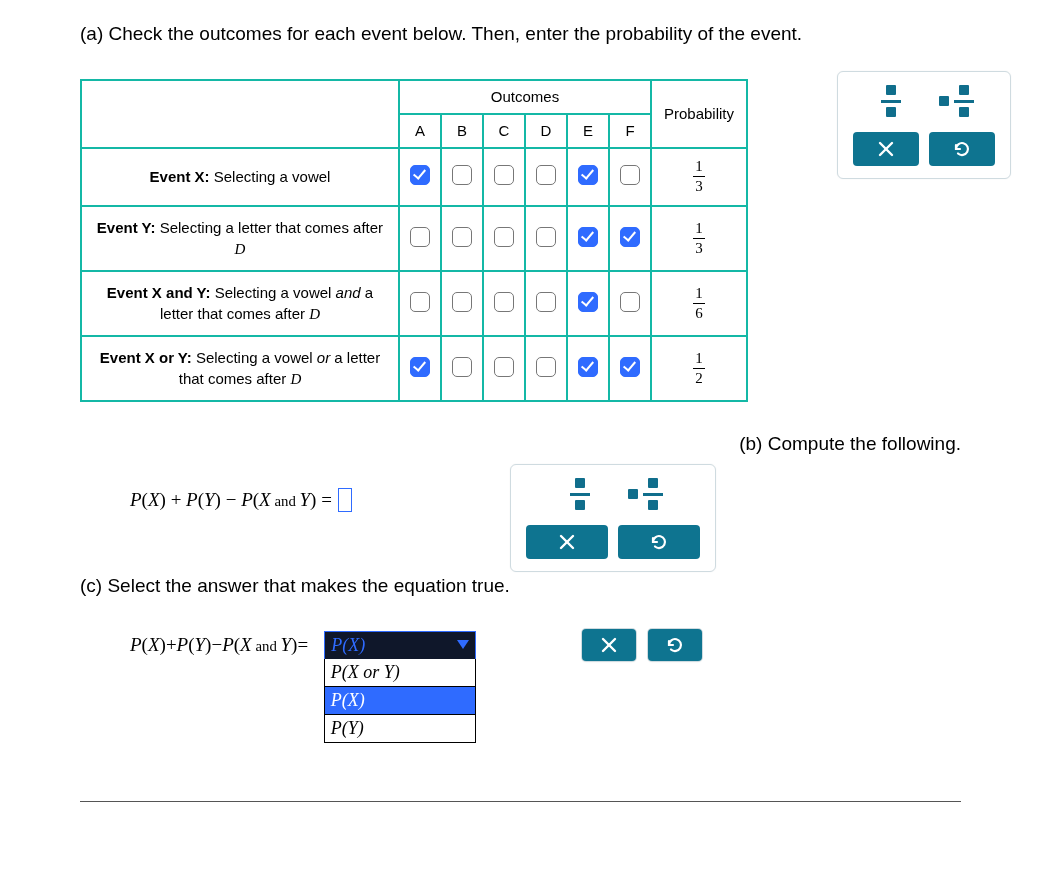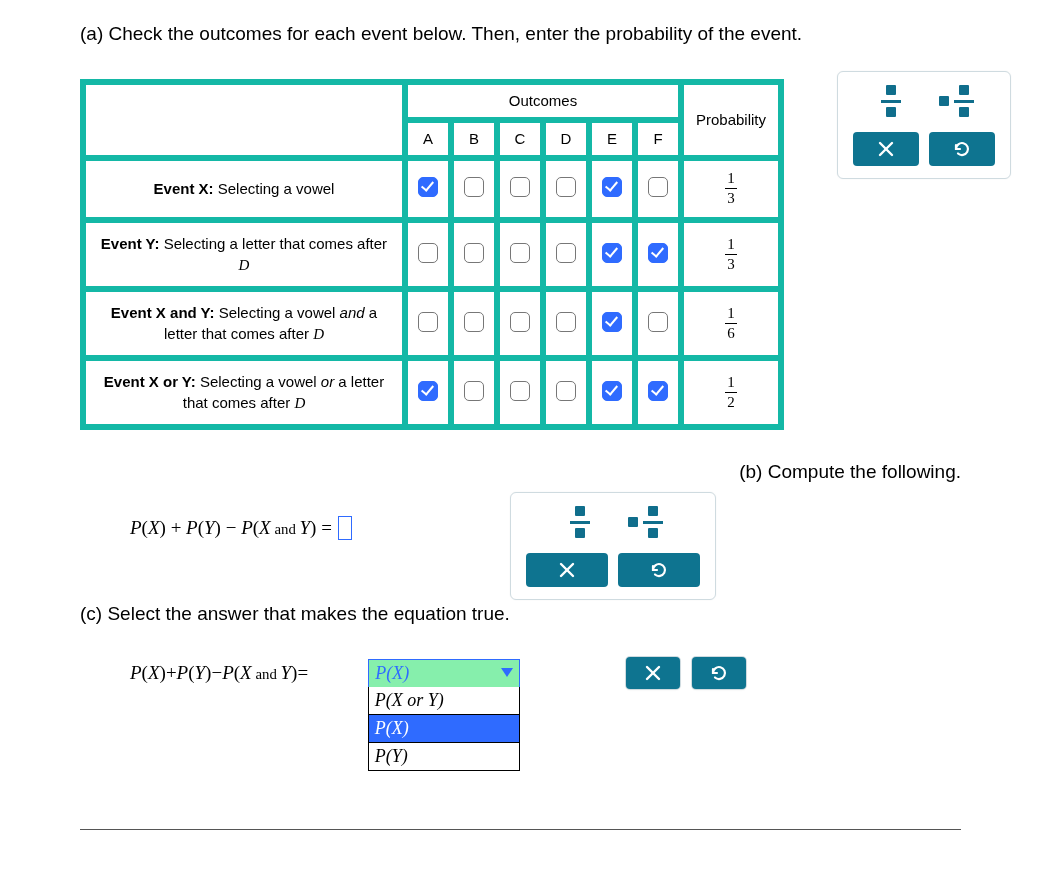--- a/index.html
+++ b/index.html
@@ -39,21 +39,21 @@
     cursor: pointer;
   }
   .tool-btn svg { stroke: #fff; }
 
   
   table.outcomes {
     border-collapse: collapse;
     margin-left: 0;
   }
   table.outcomes th, table.outcomes td {
-    border: 6px solid #14b8a6;
+    border: 2px solid #14b8a6;
     text-align: center;
     font-size: 15px;
     font-weight: normal;
   }
   th.rowlabel-empty { border: none; }
   th.outcomes-head { font-size: 15px; height: 30px; }
   th.col { width: 38px; height: 30px; font-size: 15px; }
   th.prob { width: 92px; font-size: 15px; }
   td.rowlabel {
     width: 300px; text-align: left; padding: 10px 8px; font-size: 15px; line-height: 1.4;
@@ -103,21 +103,21 @@
     display: inline-block; width: 12px; height: 22px;
     border: 1.5px solid #2f6bff; background: #fff; cursor: text;
   }
 
   .part-c-eq { margin: 16px 0 0 50px; display: flex; align-items: flex-start; gap: 16px; position: relative; }
   .dropdown {
     border: 1.5px solid #2f6bff;
     min-width: 150px;
     font-family: 'Times New Roman', serif;
     font-style: italic; font-size: 18px;
-    position: relative; background: #86efac; margin-left: 44px;
+    position: relative; background: #0f172a;
   }
   .dropdown .selected {
     padding: 3px 28px 3px 6px;
     color: #2f6bff;
   }
   .dropdown .caret {
     position: absolute; right: 6px; top: 8px;
     width: 0; height: 0;
     border-left: 6px solid transparent;
     border-right: 6px solid transparent;

